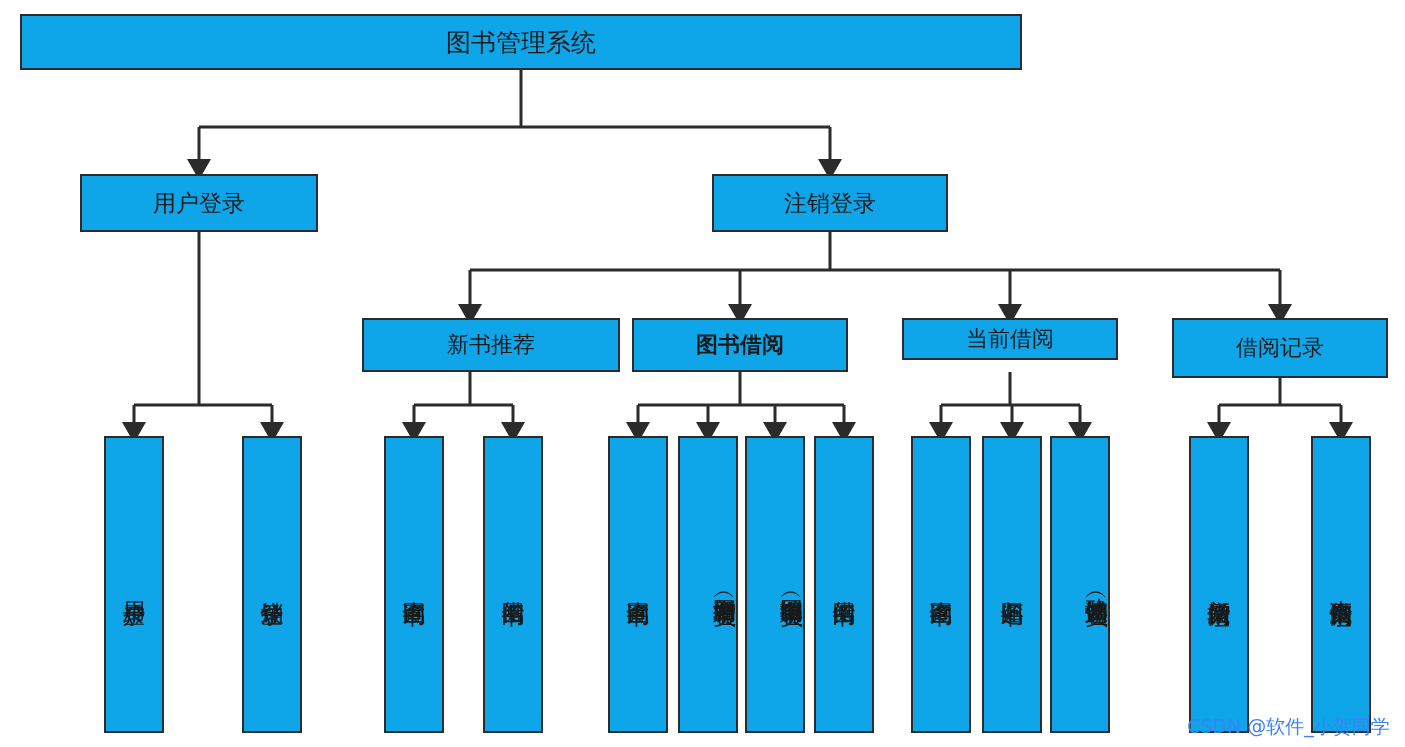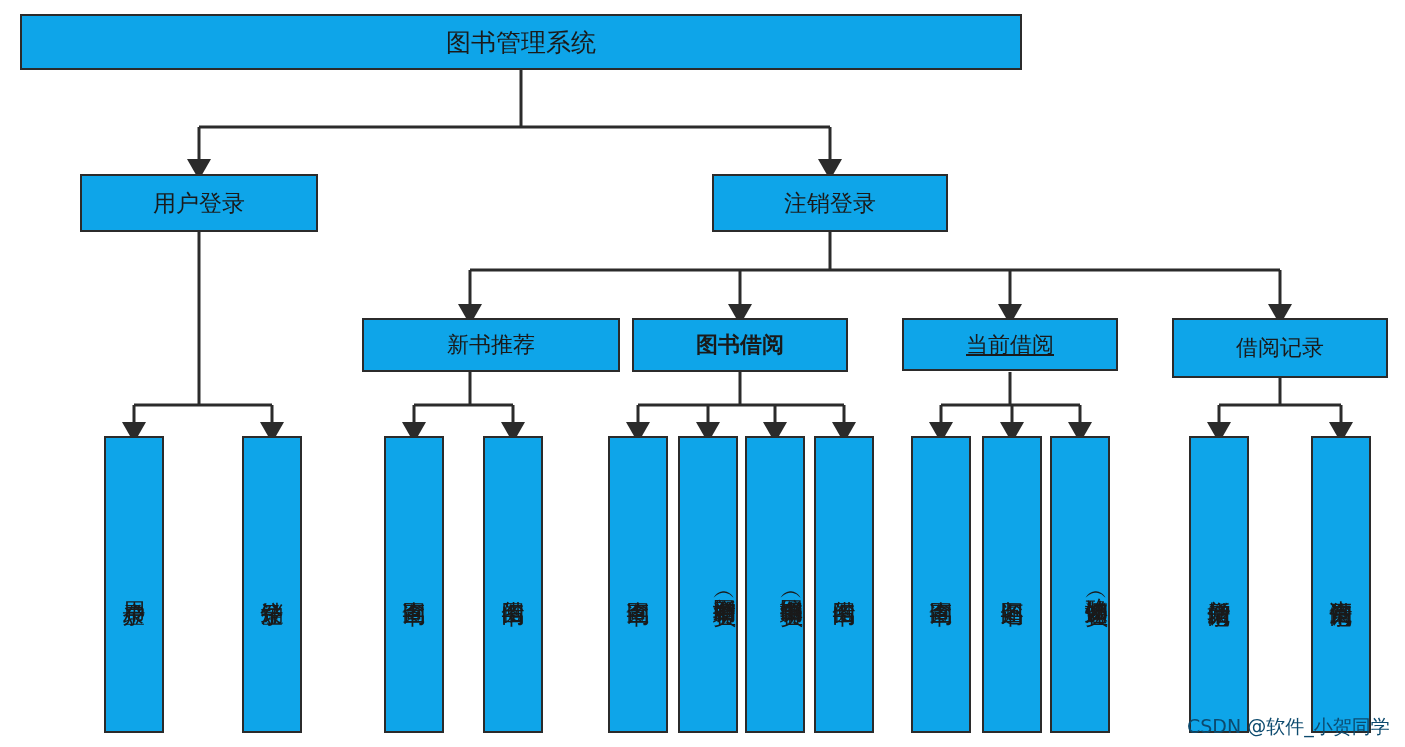--- a/index.html
+++ b/index.html
@@ -60,21 +60,21 @@
     writing-mode: vertical-rl;
     text-orientation: upright;
     white-space: nowrap;
     display: block;
   }
   .watermark {
     position: absolute;
     left: 1187px;
     top: 714px;
     font-size: 19px;
-    color: #0c4a6e;
+    color: #3b82f6;
     white-space: nowrap;
     z-index: 5;
     font-family: "DejaVu Sans", "Liberation Sans", sans-serif;
   }
 </style>
 </head>
 <body>
 
 <div id="diagram">
 
@@ -139,21 +139,21 @@
   <div class="node level1" style="left:712px; top:174px; width:236px; height:58px;">
     <span>注销登录</span>
   </div>
 
   <div class="node level2" style="left:362px; top:318px; width:258px; height:54px;">
     <span>新书推荐</span>
   </div>
   <div class="node level2" style="left:632px; top:318px; width:216px; height:54px;font-weight:bold;">
     <span>图书借阅</span>
   </div>
-  <div class="node level2" style="left:902px; top:318px; width:216px; height:53px;text-decoration:underline;">
+  <div class="node level2" style="left:902px; top:318px; width:216px; height:42px;">
     <span>当前借阅</span>
   </div>
   <div class="node level2" style="left:1172px; top:318px; width:216px; height:60px;">
     <span>借阅记录</span>
   </div>
 
   <div class="node leaf" style="left:104px; top:436px; width:60px; height:297px;">
     <span class="vtext">用户登录</span>
   </div>
   <div class="node leaf" style="left:242px; top:436px; width:60px; height:297px;">

